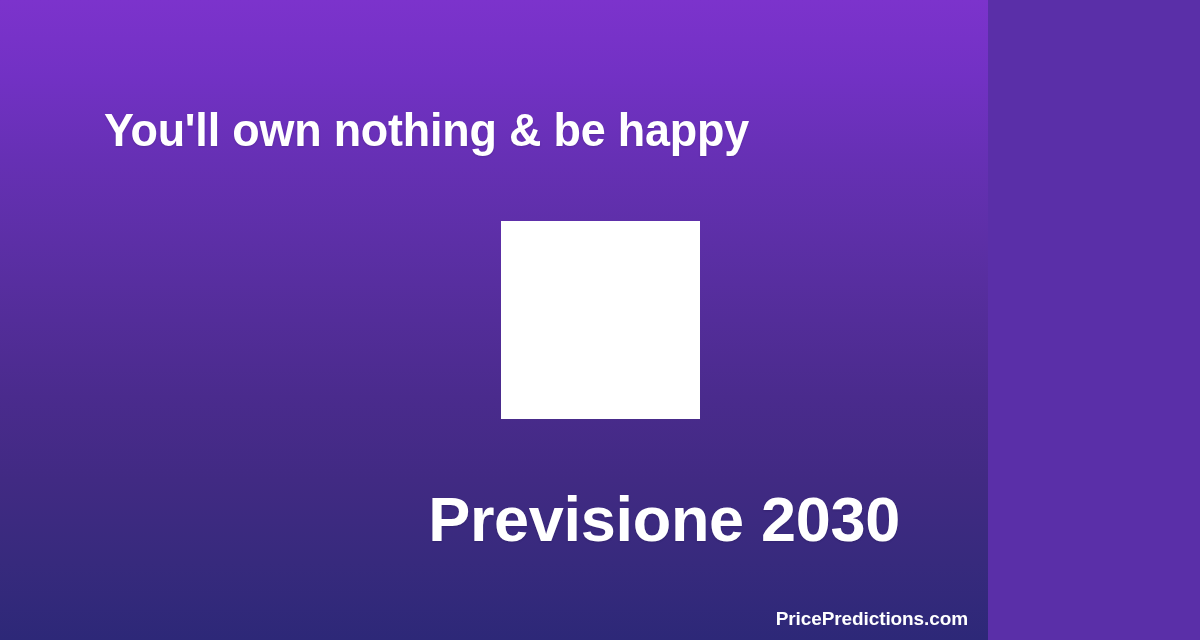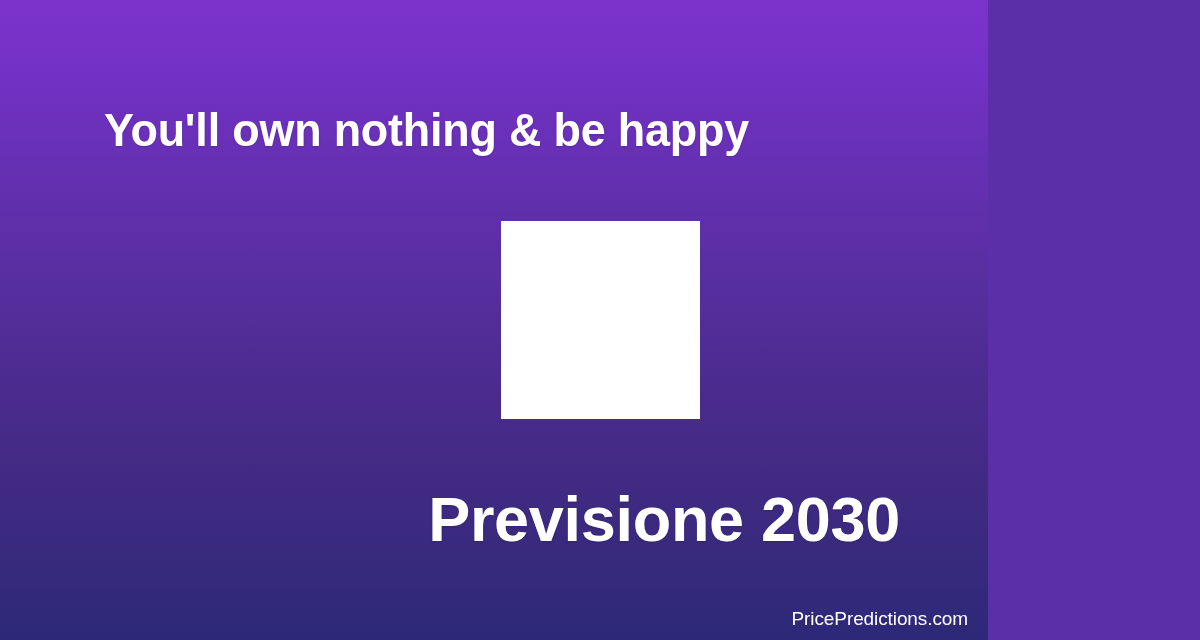--- a/index.html
+++ b/index.html
@@ -79,21 +79,21 @@
 
   
   #footer-brand {
     position: absolute;
     right: 20px;
     bottom: 8px;
     height: 26px;
     line-height: 26px;
     color: #ffffff;
     font-size: 19px;
-    font-weight: normal;
+    font-weight: bold;
     letter-spacing: -0.1px;
     white-space: nowrap;
     text-align: center;
   }
 </style>
 </head>
 <body>
 
 <div id="banner">
 

